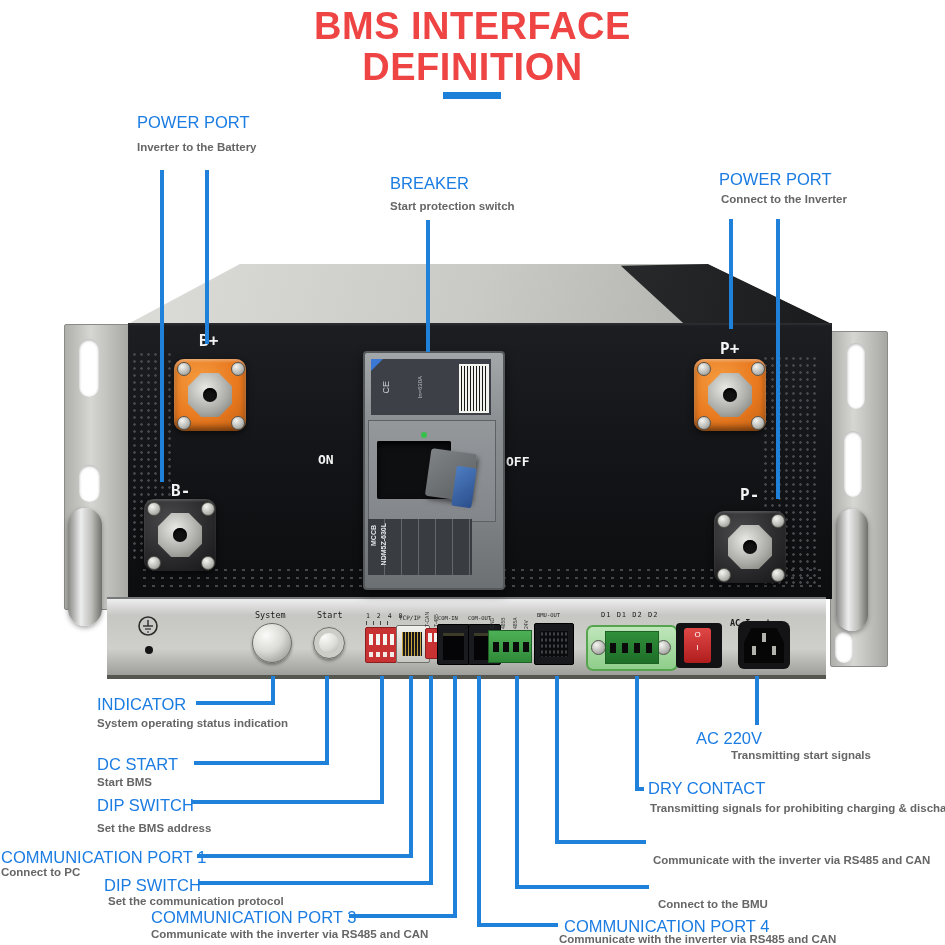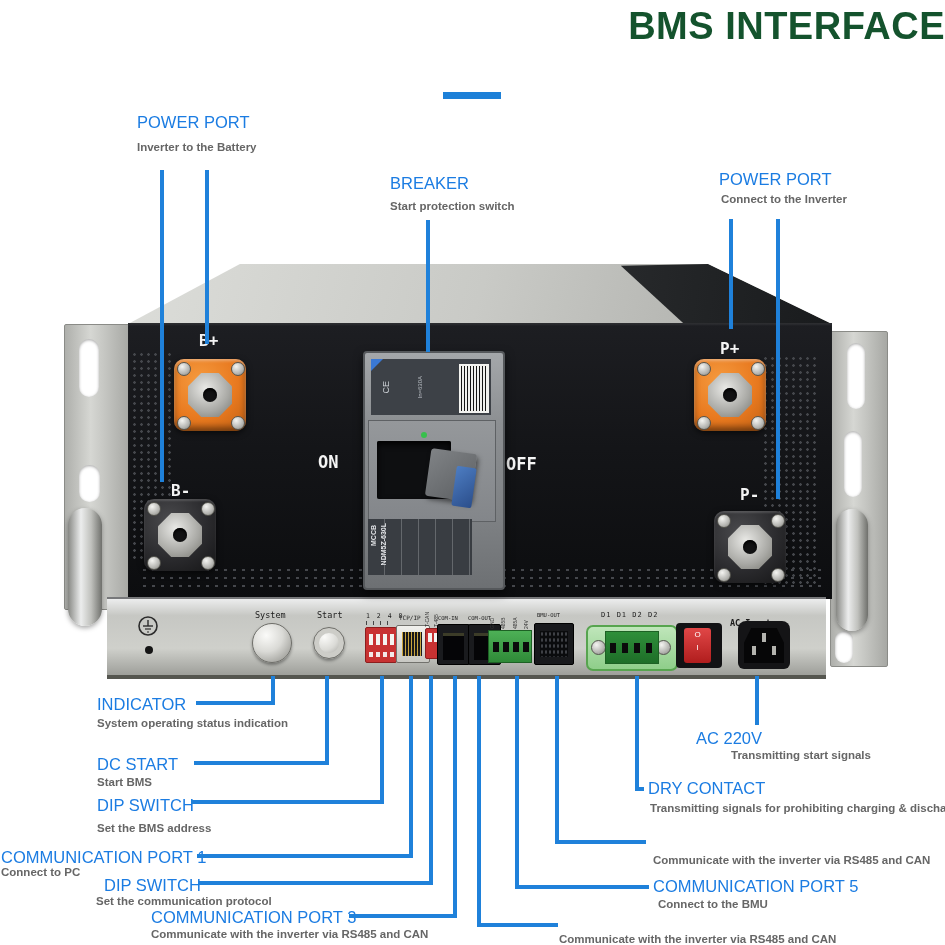--- a/index.html
+++ b/index.html
@@ -1,22 +1,22 @@
 <!DOCTYPE html>
 <html><head>
 <meta charset="utf-8">
 <style>
   html,body{margin:0;padding:0;background:#fff;}
   .stage{position:relative;width:945px;height:945px;background:#fff;overflow:hidden;
          font-family:"Liberation Sans",sans-serif;}
   .abs{position:absolute;}
 
   
-  .title{position:absolute;left:0;top:6px;width:945px;text-align:right;
-         color:#14532d;font-weight:bold;font-size:38px;line-height:41px;letter-spacing:.5px;}
+  .title{position:absolute;left:0;top:6px;width:945px;text-align:center;
+         color:#ef4444;font-weight:bold;font-size:38px;line-height:41px;letter-spacing:.5px;}
   .title-bar{position:absolute;left:443px;top:92px;width:58px;height:7px;background:#1d80d8;}
 
   
   .co-label{position:absolute;color:#1b7ce2;font-size:16.5px;white-space:nowrap;}
   .co-sub{position:absolute;color:#666;font-size:11.5px;font-weight:bold;white-space:nowrap;}
 
   
   svg.lines{position:absolute;left:0;top:0;z-index:8;pointer-events:none;}
   svg.lines path{fill:none;stroke:#1f81da;stroke-width:4;}
 
@@ -47,21 +47,21 @@
   .hex{position:absolute;left:14px;top:14px;width:44px;height:44px;
      clip-path:polygon(30% 0,70% 0,100% 30%,100% 70%,70% 100%,30% 100%,0 70%,0 30%);
      background:radial-gradient(circle at 40% 35%,#e9e9e6,#a9a9a5 60%,#76766f);}
   .hole{position:absolute;left:29px;top:29px;width:14px;height:14px;border-radius:50%;
      background:#121213;box-shadow:inset 0 2px 3px #000;}
   .screw{position:absolute;width:12px;height:12px;border-radius:50%;
      background:radial-gradient(circle at 35% 30%,#f4f4f1,#b6b6b2 60%,#83837f);border:1px solid #55554f;}
   .tlabel{position:absolute;color:#f4f4f4;font-weight:bold;font-size:16px;z-index:5;
      font-family:"DejaVu Sans Mono",monospace;}
 
-  .onoff{position:absolute;color:#f5f5f5;font-weight:bold;font-size:17px;z-index:5;
+  .onoff{position:absolute;color:#f5f5f5;font-weight:bold;font-size:13px;z-index:5;
      font-family:"DejaVu Sans Mono",monospace;}
 
   
   .bk-frame{position:absolute;left:363px;top:351px;width:138px;height:235px;z-index:5;
      background:linear-gradient(180deg,#a4a7aa 0%,#8c8f92 30%,#7e8184 70%,#6d7073 100%);
      border:2px solid #55585b;border-radius:4px;box-shadow:0 4px 10px rgba(0,0,0,.55);}
   .bk-top{position:absolute;left:6px;top:6px;width:120px;height:56px;background:#3d4147;display:flex;align-items:center;}
   .bk-mid{position:absolute;left:3px;top:67px;width:126px;height:100px;
      background:linear-gradient(#95989b,#83868a);border:1px solid #5e6164;}
   .bk-bot{position:absolute;left:3px;top:166px;width:104px;height:56px;background:#393d42;
@@ -82,20 +82,21 @@
   .greenblk{position:absolute;background:linear-gradient(#4db056,#2f8a38);border:1px solid #1d6124;}
   .greenblk .gh{position:absolute;width:6px;height:10px;background:#0b0b0b;top:11px;}
 </style>
 </head>
 <body>
 
 <div class="stage">
 
   <div class="title">
     <div>BMS INTERFACE</div>
+    <div>DEFINITION</div>
   </div>
   <div class="title-bar"></div>
 
   <div class="abs" style="left:0;top:0;width:945px;height:945px;">
 
     <div class="topface">
       <div class="topface-shadow"></div>
     </div>
 
     <div class="bracket" style="left:64px;top:324px;width:64px;height:284px;">
@@ -309,31 +310,31 @@
   <div class="co-label" style="left:97px;top:755px;">DC START</div>
   <div class="co-sub" style="left:97px;top:776px;">Start BMS</div>
 
   <div class="co-label" style="left:97px;top:796px;">DIP SWITCH</div>
   <div class="co-sub" style="left:97px;top:822px;">Set the BMS address</div>
 
   <div class="co-label" style="left:1px;top:848px;">COMMUNICATION PORT 1</div>
   <div class="co-sub" style="left:1px;top:866px;">Connect to PC</div>
 
   <div class="co-label" style="left:104px;top:876px;">DIP SWITCH</div>
-  <div class="co-sub" style="left:96px;top:895px;">Set the communication protocol</div>
+  <div class="co-sub" style="left:108px;top:895px;">Set the communication protocol</div>
 
   <div class="co-label" style="left:151px;top:908px;">COMMUNICATION PORT 3</div>
   <div class="co-sub" style="left:151px;top:928px;">Communicate with the inverter via RS485 and CAN</div>
 
   <div class="co-label" style="left:696px;top:729px;">AC 220V</div>
   <div class="co-sub" style="left:731px;top:749px;">Transmitting start signals</div>
 
   <div class="co-label" style="left:648px;top:779px;">DRY CONTACT</div>
   <div class="co-sub" style="left:650px;top:802px;">Transmitting signals for prohibiting charging &amp; discharging</div>
 
   <div class="co-sub" style="left:653px;top:854px;">Communicate with the inverter via RS485 and CAN</div>
 
-  <div class="co-label" style="left:653px;top:877px;">COMMUNICATION PORT 5</div>
   <div class="co-sub" style="left:658px;top:898px;">Connect to the BMU</div>
 
+  <div class="co-label" style="left:564px;top:917px;">COMMUNICATION PORT 4</div>
   <div class="co-sub" style="left:559px;top:933px;">Communicate with the inverter via RS485 and CAN</div>
 
 </div>
 
 </body></html>

